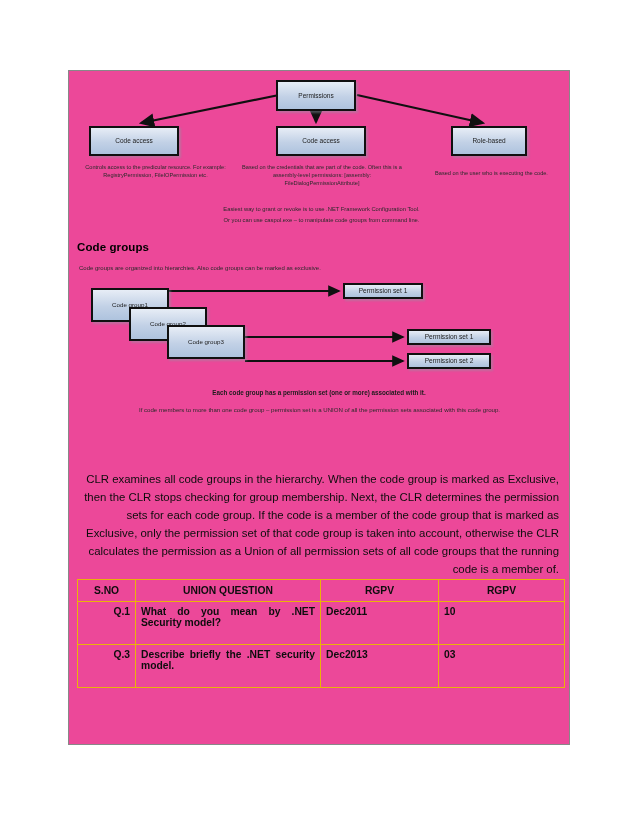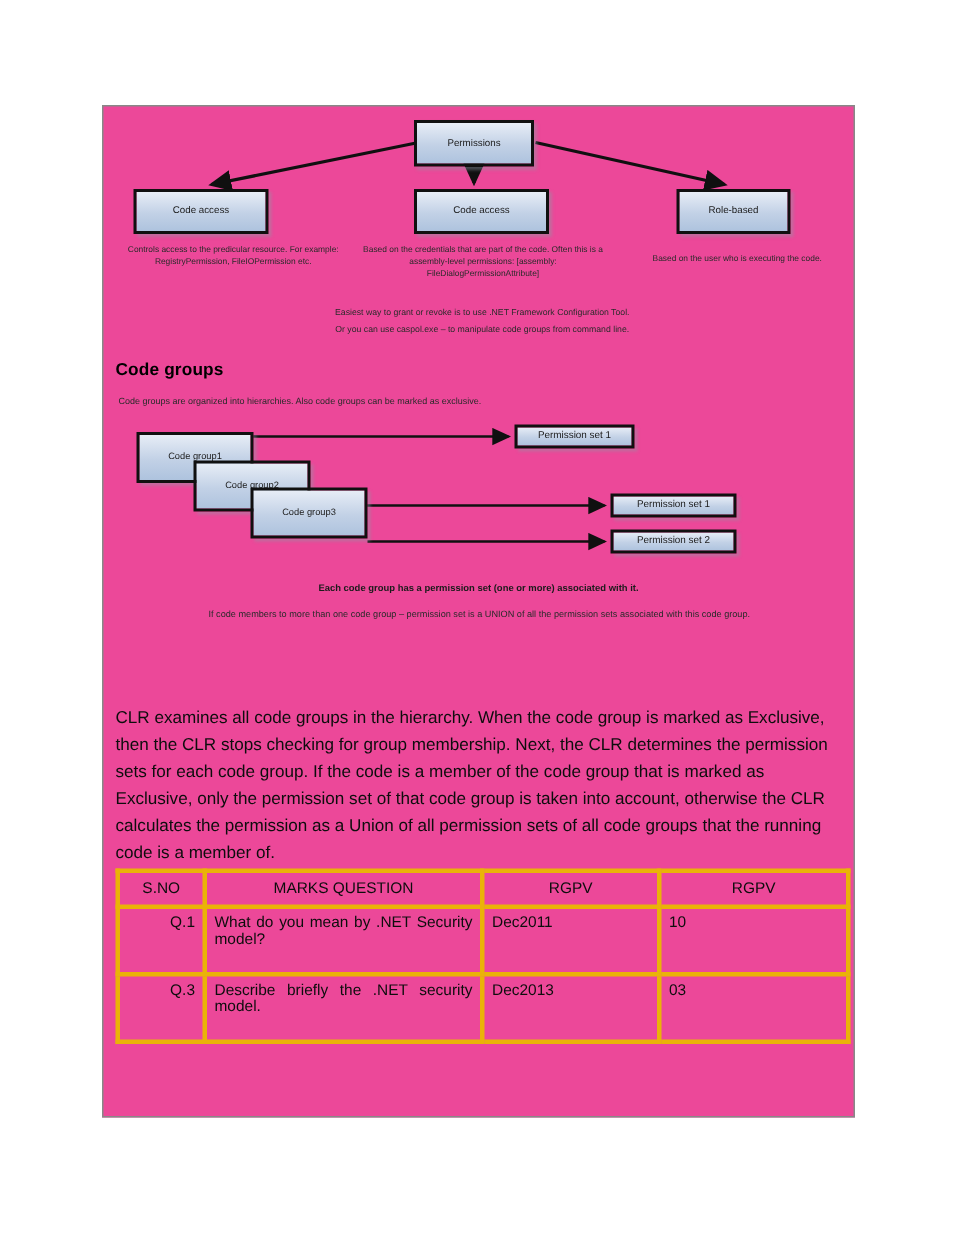--- a/index.html
+++ b/index.html
@@ -156,39 +156,39 @@
 
   
   #body-paragraph {
     position: absolute;
     left: 8px;
     top: 388px;
     width: 482px;
     font-size: 11.4px;
     line-height: 1.58;
     color: #0d0d0d;
-    text-align: left;
+    text-align: right;
   }
 
   
   #qa-table {
     position: absolute;
     left: 8px;
     top: 508px;
     width: 487px;
     border-collapse: collapse;
     table-layout: fixed;
     font-size: 10.3px;
     color: #0d0d0d;
   }
   #qa-table th, #qa-table td {
-    border: 3px solid #eab308;
+    border: 1px solid #eab308;
     padding: 4px 5px 4px 5px;
     vertical-align: top;
-    font-weight: normal;
+    font-weight: bold;
   }
   #qa-table thead th {
     text-align: center;
     padding-top: 5px;
     padding-bottom: 5px;
   }
   #qa-table tbody td.c-sno   { width: 58px; text-align: right; }
   #qa-table tbody td.c-q     { text-align: justify; text-justify: inter-word; }
   #qa-table tbody tr { height: 38px; }
   #qa-table col.col-sno   { width: 58px; }
@@ -292,21 +292,21 @@
     <table id="qa-table">
       <colgroup>
         <col class="col-sno">
           <col class="col-q">
           <col class="col-year">
           <col class="col-marks">
       </colgroup>
       <thead>
         <tr>
           <th>S.NO</th>
-          <th>MARKS QUESTION</th>
+          <th>UNION QUESTION</th>
           <th>RGPV</th>
           <th>RGPV</th>
         </tr>
       </thead>
       <tbody>
         <tr class="row-tall">
           <td class="c-sno">Q.1</td>
           <td class="c-q">What do you mean by .NET Security model?</td>
           <td class="c-year">Dec2011</td>
           <td class="c-marks">10</td>

